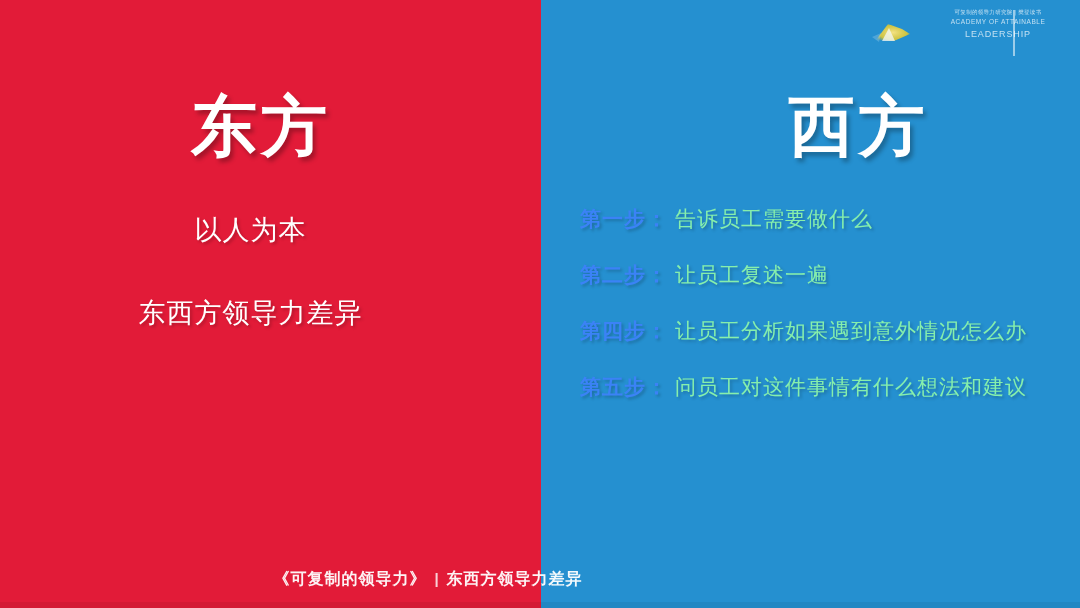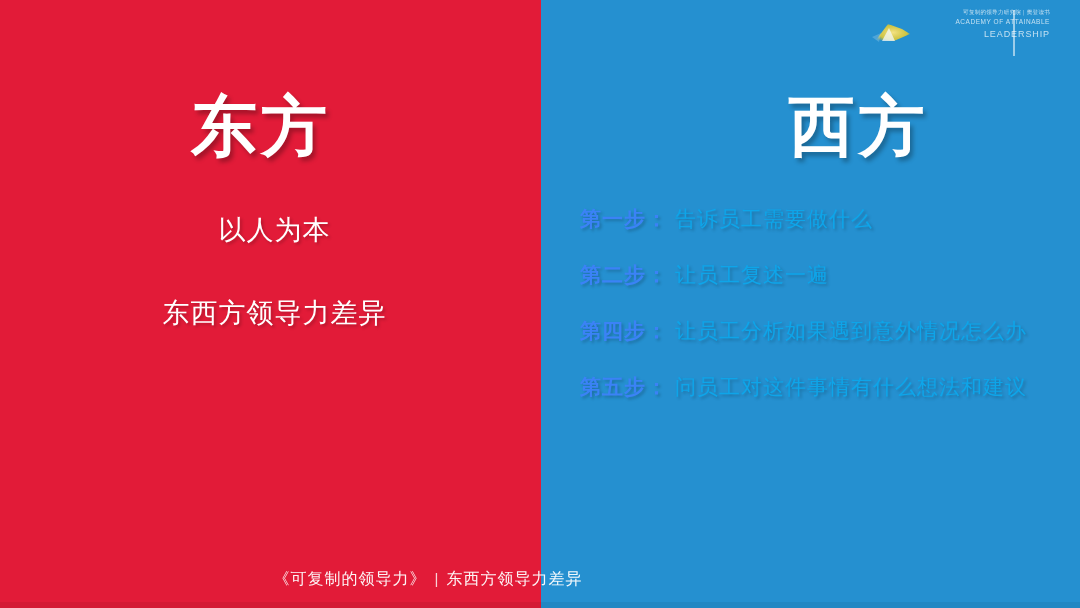--- a/index.html
+++ b/index.html
@@ -27,21 +27,21 @@
     font-size:66px; font-weight:bold; color:#ffffff;
     letter-spacing:4px; line-height:1;
     text-shadow:3px 4px 4px rgba(0,0,0,0.28);
     white-space:nowrap;
   }
   #title-east { left:0; width:522px; text-align:center; }
   #title-west { left:0; width:539px; text-align:center;margin-left:48px; }
 
   
   #left-lines {
-    position:absolute; left:0; top:215px; width:501px;margin-left:24px;
+    position:absolute; left:0; top:215px; width:501px;
   }
   .left-line {
     width:100%; text-align:center; color:#ffffff;
     font-size:27px; line-height:1.15; letter-spacing:1px;
     text-shadow:2px 2px 3px rgba(0,0,0,0.22);
     margin-bottom:52px; white-space:nowrap;
   }
 
   
   #steps {
@@ -50,36 +50,36 @@
   .step-row {
     display:flex; align-items:baseline;
     margin-bottom:28px; white-space:nowrap;
     text-shadow:2px 2px 3px rgba(0,0,0,0.22);
   }
   .step-label {
     font-size:21px; font-weight:bold; color:#3b82f6;
     letter-spacing:1px; flex:0 0 auto;
   }
   .step-text {
-    font-size:21px; font-weight:normal; color:#0ea5e9;
+    font-size:21px; font-weight:normal; color:#86efac;
     letter-spacing:1px; margin-left:7px; flex:0 0 auto;
   }
 
   
   #logo {
     position:absolute; left:872px; top:8px;
     width:200px; height:50px;
   }
   #logo-mark {
     position:absolute; left:0px; top:12px; width:44px; height:26px;
     opacity:0.95;
   }
   #logo-text {
-    position:absolute; left:58px; top:0px; width:120px;
-    text-align:right; opacity:0.72;
+    position:absolute; left:66px; top:0px; width:120px;
+    text-align:center; opacity:0.72;
   }
   .logo-cn {
     font-size:5.5px; color:#ffffff; letter-spacing:0.3px;
     line-height:1.5; white-space:nowrap;
   }
   .logo-en1 {
     font-size:6.5px; color:#ffffff; letter-spacing:0.55px;
     line-height:1.7; white-space:nowrap;
   }
   .logo-en2 {
@@ -90,20 +90,21 @@
     position:absolute; left:141px; top:2px;
     width:2px; height:46px;
     background:rgba(255,255,255,0.55);
   }
 
   
   #footer {
     position:absolute; left:0; bottom:18px; width:856px;
     display:flex; justify-content:center; align-items:baseline;
     pointer-events:none;
+    font-weight:bold;
   }
   .footer-book {
     font-size:16px; color:#ffffff; letter-spacing:1px;
     opacity:0.95; white-space:nowrap;
   }
   .footer-sep {
     font-size:15px; color:rgba(255,255,255,0.8);
     margin:0 8px; white-space:nowrap;
   }
   .footer-sub {

